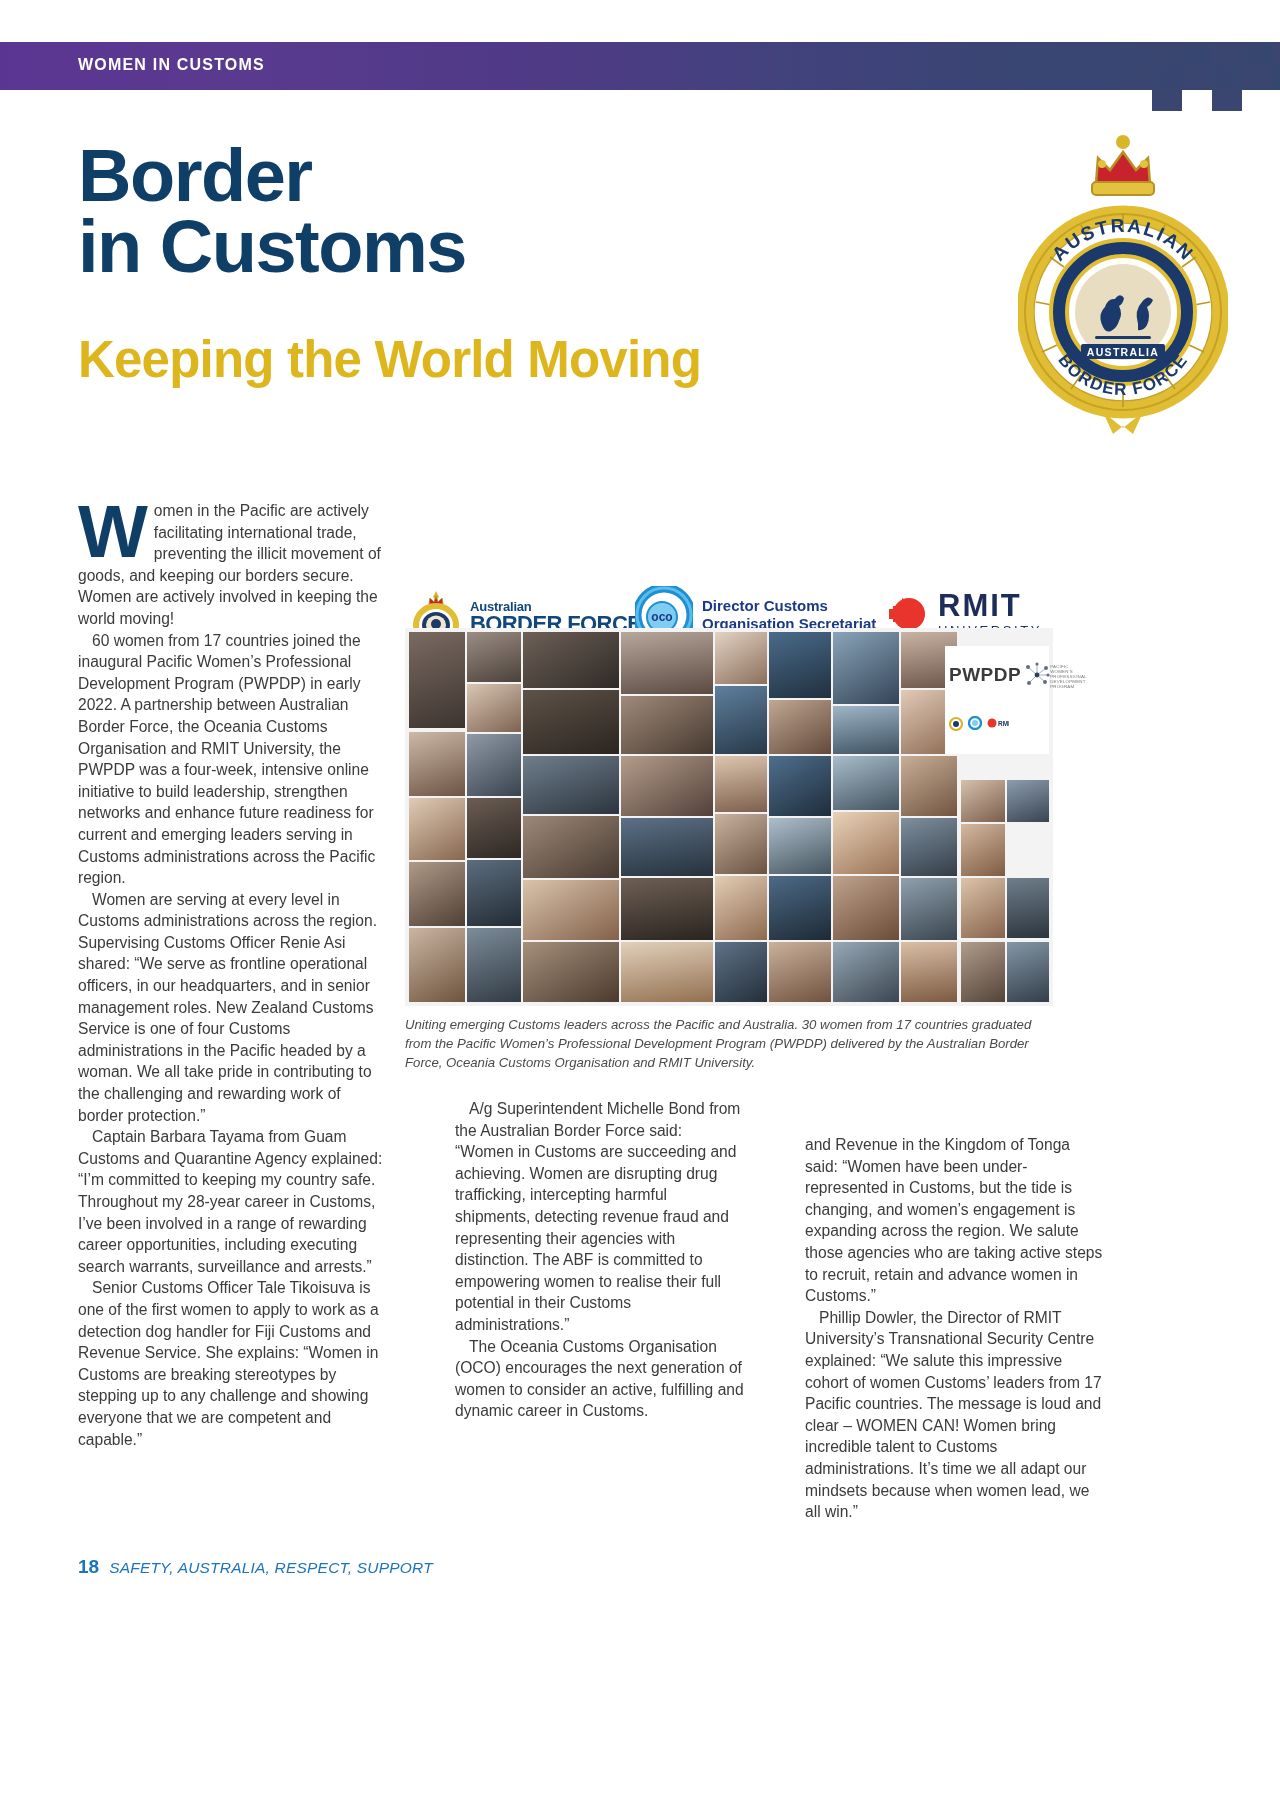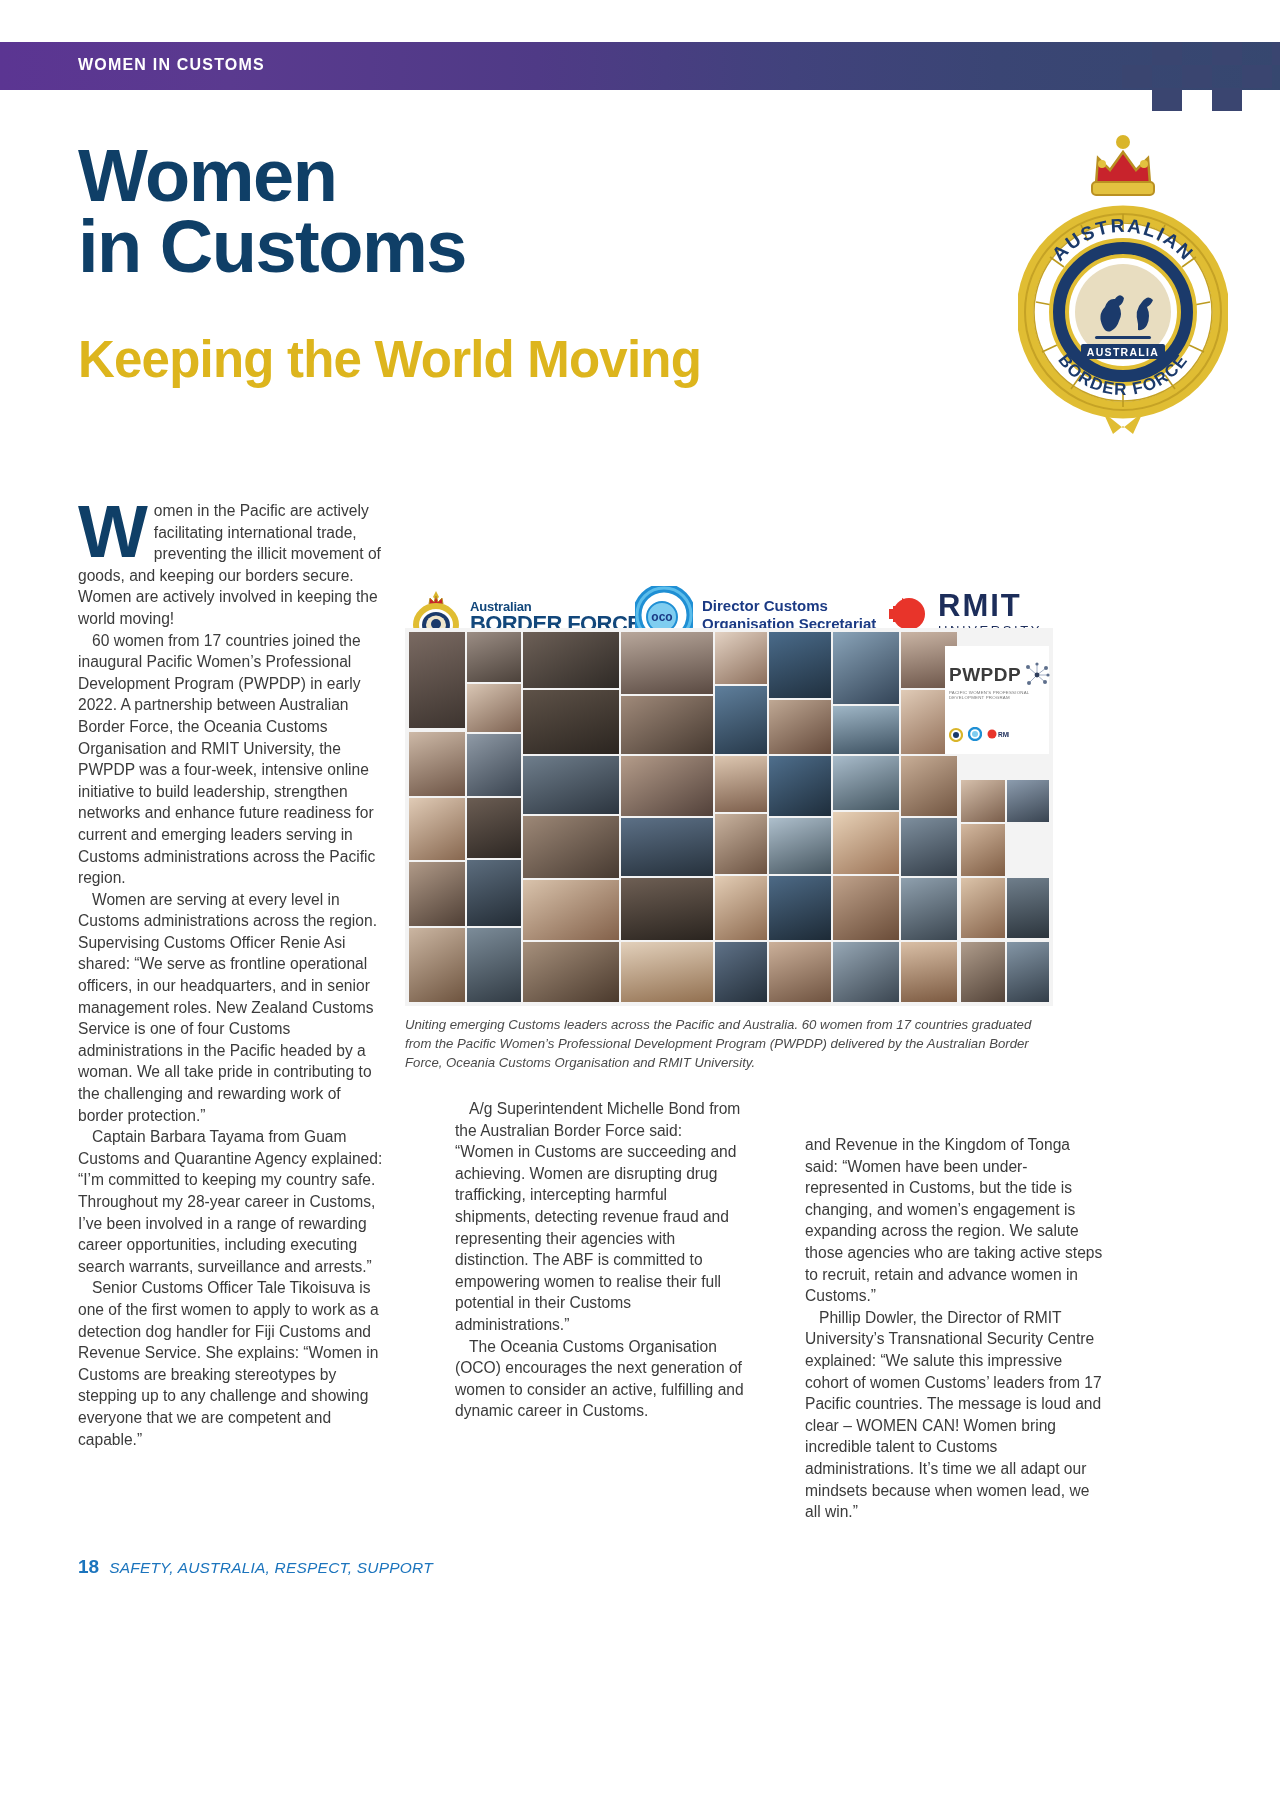--- a/index.html
+++ b/index.html
@@ -113,21 +113,21 @@
 
     <div class="chk" style="left:32px;  top:23px;"></div>
     <div class="chk" style="left:92px;  top:23px;"></div>
     <div class="chk" style="left:152px; top:23px;"></div>
 
     <div class="chk" style="left:62px;  top:46px;"></div>
     <div class="chk" style="left:122px; top:46px;"></div>
   </div>
 
   <div class="headline">
-    <span class="l1">Women</span>
+    <span class="l1">Border</span>
     <span class="l2">in Customs</span>
   </div>
 
   <div class="subhead">Keeping the World Moving</div>
 
   <div class="kicker">
   </div>
 
   <div class="crest">
     <svg viewBox="0 0 210 330" xmlns="http://www.w3.org/2000/svg">
@@ -246,21 +246,21 @@
 
     <div class="tile" style="left:62px;  top:56px;  width:54px;  height:48px;  background:linear-gradient(150deg,#d9c6b4,#7e6352);"></div>
     <div class="tile" style="left:118px; top:62px;  width:96px;  height:64px;  background:linear-gradient(160deg,#5e5248,#2b2520);"></div>
     <div class="tile" style="left:216px; top:68px;  width:92px;  height:58px;  background:linear-gradient(150deg,#a08a7a,#463930);"></div>
     <div class="tile" style="left:310px; top:58px;  width:52px;  height:68px;  background:linear-gradient(160deg,#5f7f9c,#27394a);"></div>
     <div class="tile" style="left:364px; top:72px;  width:62px;  height:54px;  background:linear-gradient(150deg,#bfa894,#64493a);"></div>
     <div class="tile" style="left:428px; top:78px;  width:66px;  height:48px;  background:linear-gradient(170deg,#9fb6c6,#3d5161);"></div>
     <div class="tile" style="left:496px; top:62px;  width:56px;  height:64px;  background:linear-gradient(150deg,#e0cbb7,#8d6a53);"></div>
 
     <div class="pwpdp-box">
-      <div style="display:flex;flex-direction:column;align-items:flex-start;padding:16px 0 0 4px;">
+      <div style="display:flex;align-items:flex-start;padding:16px 0 0 4px;">
         <div style="display:flex;align-items:center;">
           <span class="pwpdp-txt">PWPDP</span>
           <svg width="26" height="26" viewBox="0 0 26 26" style="margin-left:3px;">
             <g stroke="#8c9bb5" stroke-width="0.8" fill="none">
               <line x1="13" y1="13" x2="4" y2="5"></line>
                 <line x1="13" y1="13" x2="22" y2="6"></line>
               <line x1="13" y1="13" x2="5" y2="21"></line>
                 <line x1="13" y1="13" x2="21" y2="20"></line>
               <line x1="13" y1="13" x2="13" y2="2"></line>
                 <line x1="13" y1="13" x2="24" y2="13"></line>
@@ -333,21 +333,21 @@
     <div class="tile" style="left:118px; top:314px; width:96px;  height:60px;  background:linear-gradient(150deg,#a6907c,#4b3a2d);"></div>
     <div class="tile" style="left:216px; top:314px; width:92px;  height:60px;  background:linear-gradient(170deg,#e2d0bb,#927050);"></div>
     <div class="tile" style="left:310px; top:314px; width:52px;  height:60px;  background:linear-gradient(150deg,#5f7288,#242f3a);"></div>
     <div class="tile" style="left:364px; top:314px; width:62px;  height:60px;  background:linear-gradient(160deg,#cbb09a,#6f5340);"></div>
     <div class="tile" style="left:428px; top:314px; width:66px;  height:60px;  background:linear-gradient(150deg,#97a8b6,#3b4651);"></div>
     <div class="tile" style="left:496px; top:314px; width:56px;  height:60px;  background:linear-gradient(170deg,#d9bfa6,#7c5a41);"></div>
     <div class="tile" style="left:556px; top:314px; width:44px;  height:60px;  background:linear-gradient(150deg,#b09d8c,#534338);"></div>
     <div class="tile" style="left:602px; top:314px; width:42px;  height:60px;  background:linear-gradient(160deg,#8496a6,#333e49);"></div>
   </div>
 
-  <div class="caption">Uniting emerging Customs leaders across the Pacific and Australia. 60 women from 17 countries graduated from the Pacific Women’s Professional Development Program (PWPDP) delivered by the Australian Border Force, Oceania Customs Organisation and RMIT University.</div>
+  <div class="caption">Uniting emerging Customs leaders across the Pacific and Australia. 30 women from 17 countries graduated from the Pacific Women’s Professional Development Program (PWPDP) delivered by the Australian Border Force, Oceania Customs Organisation and RMIT University.</div>
 
   <div class="col col1">
     <p class="first"><span class="dropcap">W</span><span>omen in the Pacific are actively facilitating international trade, preventing the illicit movement of goods, and keeping our borders secure. Women are actively involved in keeping the world moving!</span></p>
     <p>60 women from 17 countries joined the inaugural Pacific Women’s Professional Development Program (PWPDP) in early 2022. A partnership between Australian Border Force, the Oceania Customs Organisation and RMIT University, the PWPDP was a four-week, intensive online initiative to build leadership, strengthen networks and enhance future readiness for current and emerging leaders serving in Customs administrations across the Pacific region.</p>
     <p>Women are serving at every level in Customs administrations across the region. Supervising Customs Officer Renie Asi shared: “We serve as frontline operational officers, in our headquarters, and in senior management roles. New Zealand Customs Service is one of four Customs administrations in the Pacific headed by a woman. We all take pride in contributing to the challenging and rewarding work of border protection.”</p>
     <p>Captain Barbara Tayama from Guam Customs and Quarantine Agency explained: “I’m committed to keeping my country safe. Throughout my 28-year career in Customs, I’ve been involved in a range of rewarding career opportunities, including executing search warrants, surveillance and arrests.”</p>
     <p>Senior Customs Officer Tale Tikoisuva is one of the first women to apply to work as a detection dog handler for Fiji Customs and Revenue Service. She explains: “Women in Customs are breaking stereotypes by stepping up to any challenge and showing everyone that we are competent and capable.”</p>
   </div>
 
   <div class="col col2">

